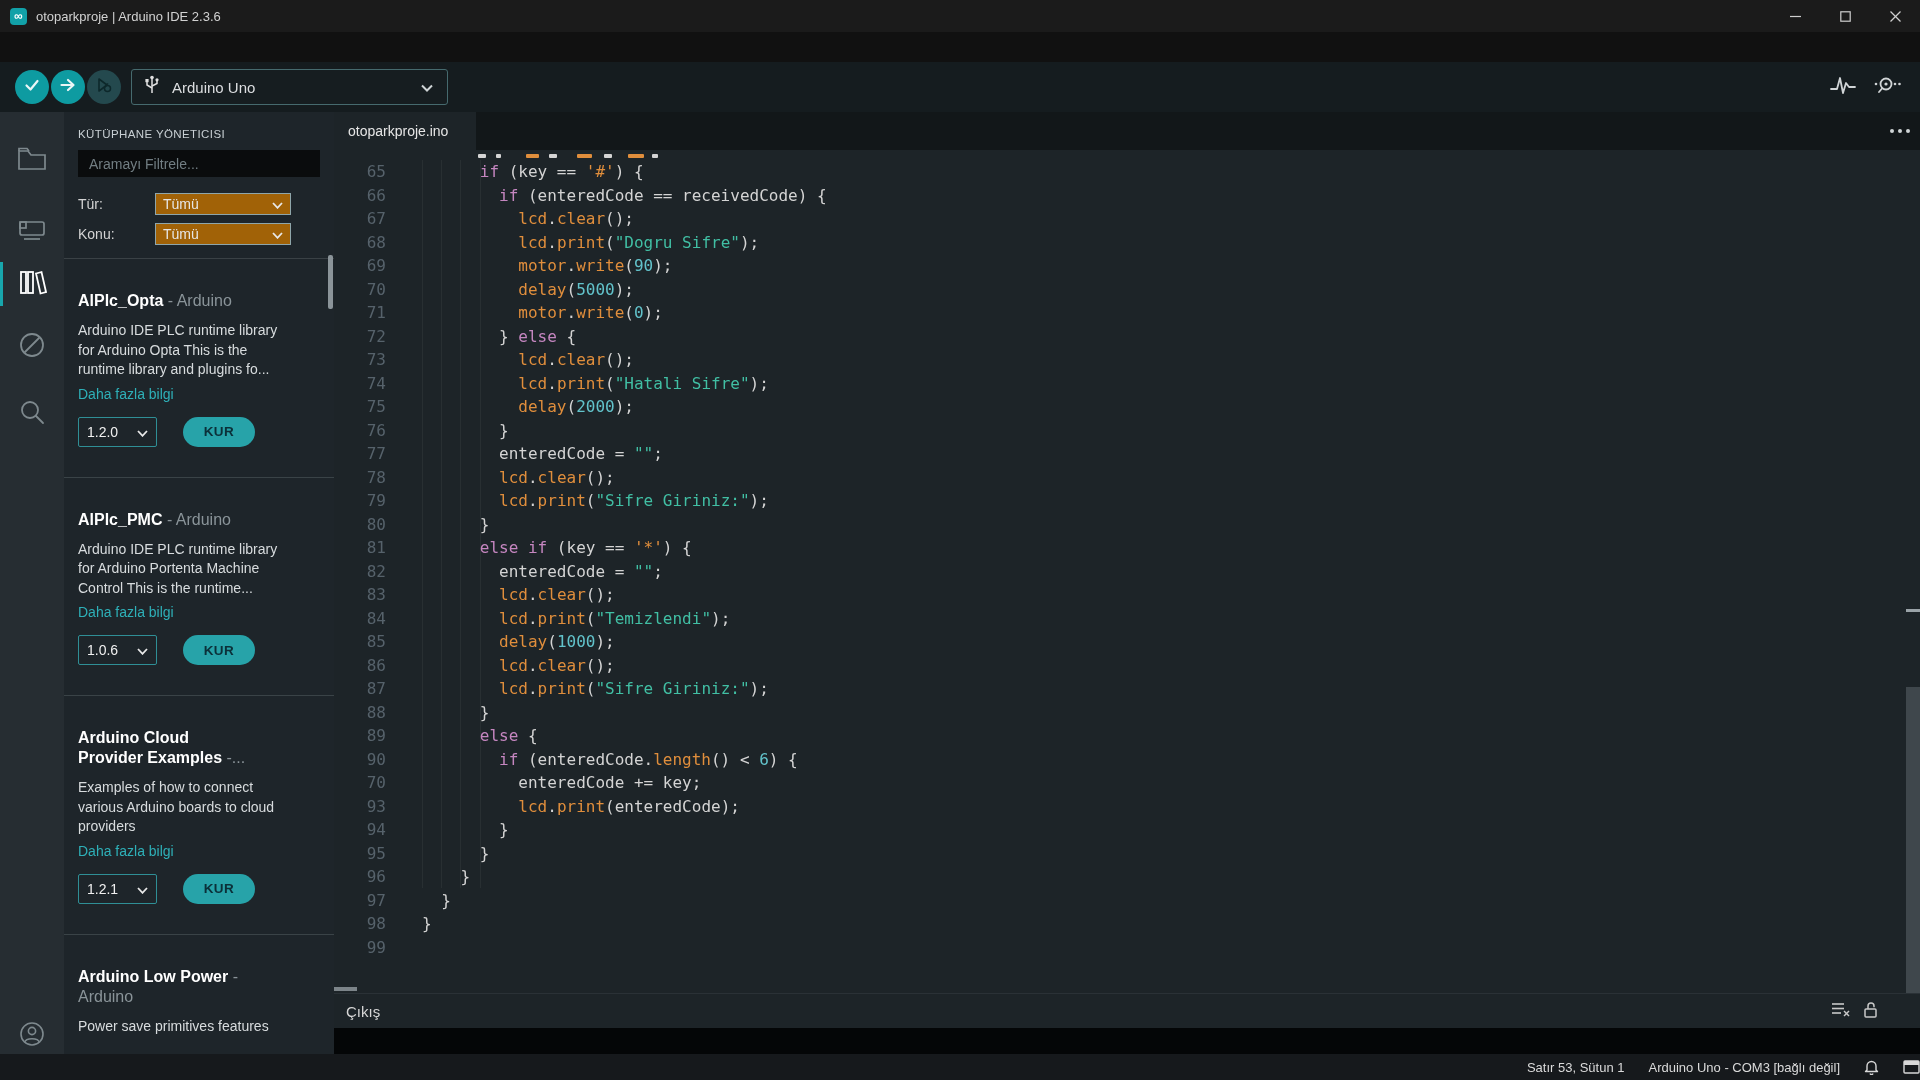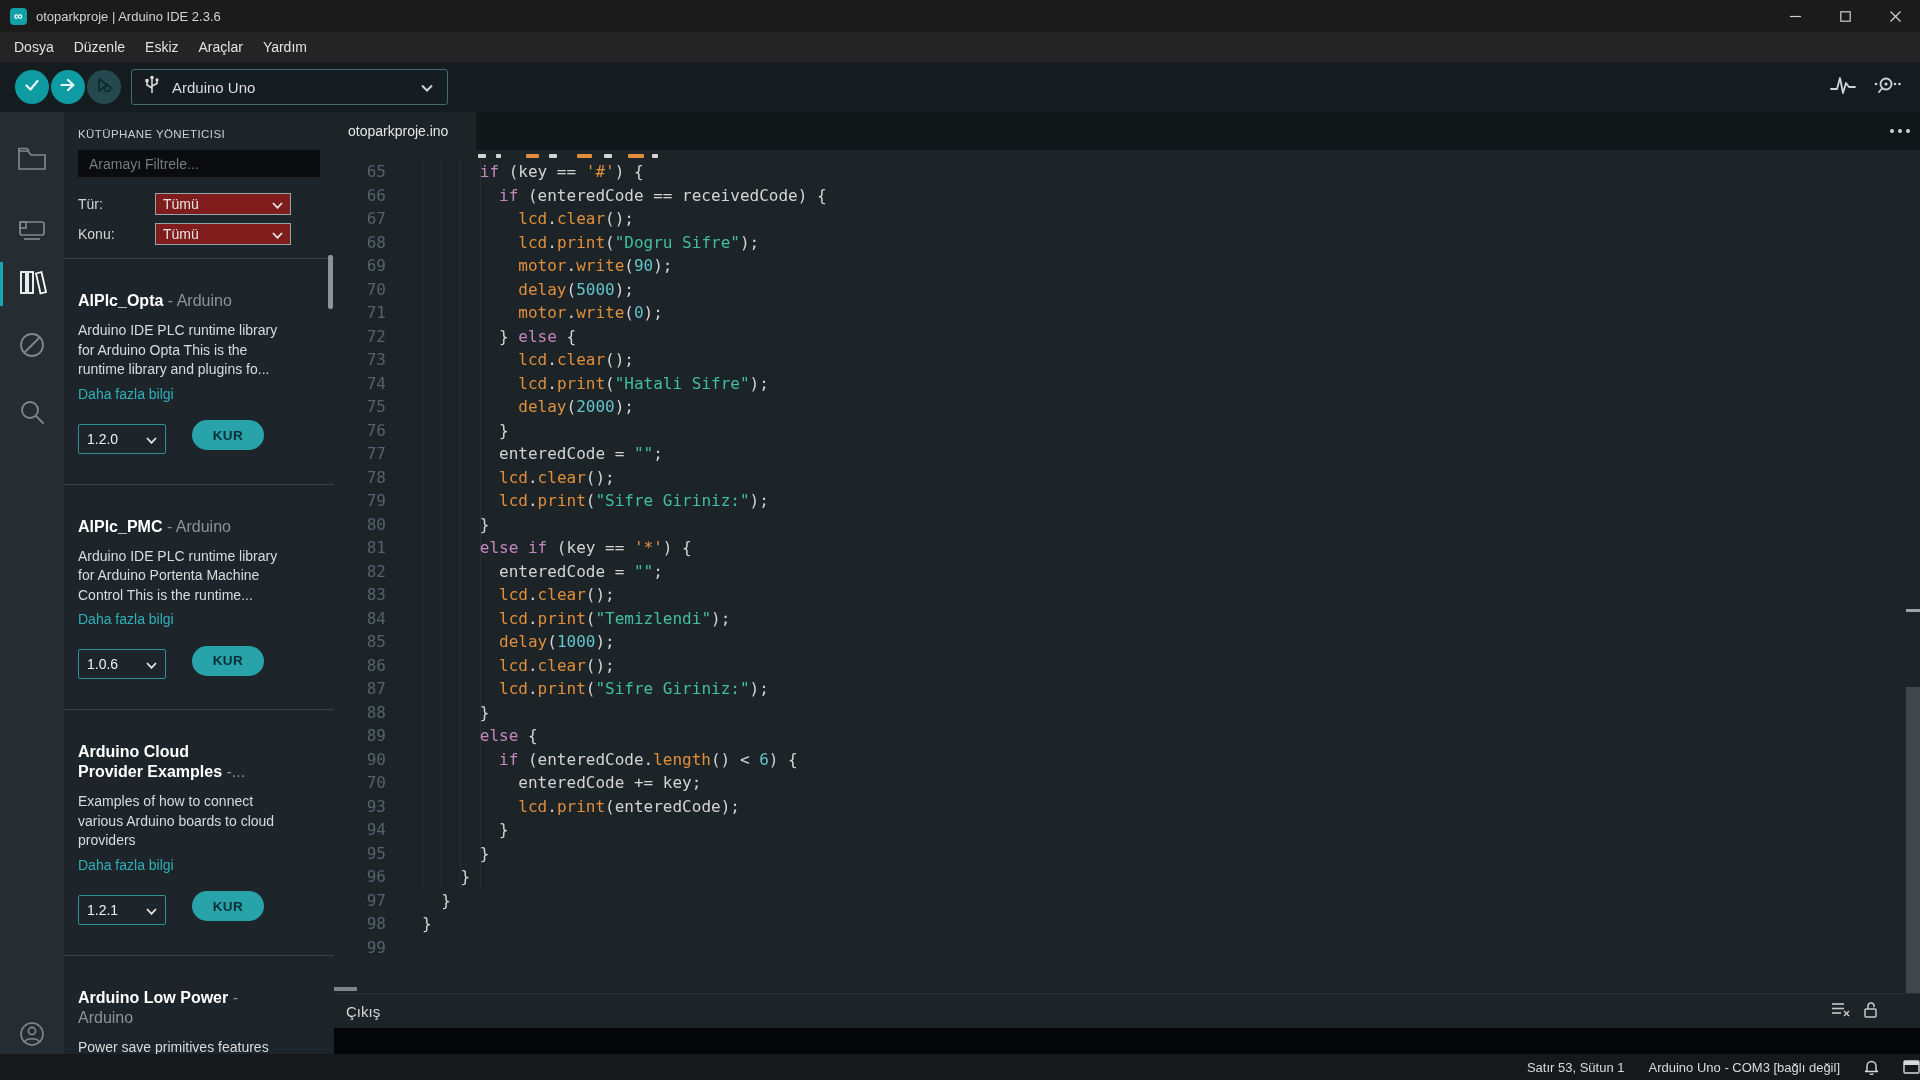--- a/index.html
+++ b/index.html
@@ -48,34 +48,34 @@
 
   
   .sidepanel { width:270px; height:100%; background:#1e252a; position:relative; flex:none; overflow:hidden; }
   .sp-header { padding:16px 0 0 14px; font-size:11.5px; letter-spacing:.4px; color:#c8cfd3; }
   .sp-search { margin:10px 14px 0 14px; width:242px; height:27px; background:#0a0c0d; border:1px solid #0a0c0d;
     color:#d4d4d4; font-size:14px; padding:0 10px; font-family:"Liberation Sans",sans-serif; }
   .sp-search::placeholder { color:#727e83; }
   .sp-filters { margin:14px 14px 0 14px; }
   .sp-frow { display:flex; align-items:center; height:25px; margin-bottom:5px; }
   .sp-flabel { font-size:14px; color:#d4d4d4; width:77px; }
-  .sp-select { width:136px; height:17px; border:1px solid #8fa6aa; background:#7f1d1d; display:flex;
+  .sp-select { width:136px; height:17px; border:1px solid #8fa6aa; background:#a16207; display:flex;
     align-items:center; justify-content:space-between; padding:10px 7px; }
   .sp-select .val { font-size:14px; color:#e6e6e6; }
   .sp-sep-top { margin-top:12px; border-top:1px solid #3a4145; }
   .lib-item { padding:0 14px; border-bottom:1px solid #3a4347; }
   .lib-item.last { border-bottom:none; }
   .lib-title { margin-top:32px; font-size:16px; line-height:20px; }
   .t-b { font-weight:bold; color:#ffffff; }
   .t-g { color:#8a9499; font-weight:normal; }
   .lib-desc { margin-top:10px; font-size:14px; line-height:19.5px; color:#d8dcde; }
   .lib-link { margin-top:6px; font-size:14px; color:#2eb0b8; display:inline-block; }
   .lib-controls { margin-top:14px; margin-bottom:30px; display:flex; align-items:center; }
-  .ver-select { width:88px; height:30px; border:1px solid #2f8f96; border-radius:2px; display:flex;
-    align-items:center; justify-content:space-between; padding:0 8px; background:transparent;margin-top:7px; }
+  .ver-select { width:79px; height:30px; border:1px solid #2f8f96; border-radius:2px; display:flex;
+    align-items:center; justify-content:space-between; padding:0 8px; background:transparent; }
   .ver-select .val { font-size:14px; color:#f0f0f0; }
   .kur-btn { margin-left:26px; width:72px; height:30px; border-radius:15px; background:#27a3a9; border:none;
     color:#0b3039; font-size:13.5px; font-weight:bold; letter-spacing:.5px; font-family:"Liberation Sans",sans-serif; }
   .sp-scroll { position:absolute; right:1px; top:143px; width:5px; height:54px; background:#8b9499; border-radius:2px; }
 
   
   .editorcol { flex:1; height:100%; display:flex; flex-direction:column; position:relative; }
   .tabbar { height:38px; background:#121719; display:flex; align-items:stretch; position:relative; flex:none; }
   .tab { width:142px; background:#1d2428; display:flex; align-items:center; padding-left:14px;
     font-size:14px; color:#e6e6e6; }
@@ -130,27 +130,20 @@
       </div>
       <div class="wc">
         <svg width="11" height="11" viewBox="0 0 11 11">
             <line x1="0.5" y1="0.5" x2="10.5" y2="10.5" stroke-width="1.2"></line>
             <line x1="10.5" y1="0.5" x2="0.5" y2="10.5" stroke-width="1.2"></line>
           </svg>
       </div>
     </div>
   </div>
 
-  <div class="menubar">
-    <span class="menu-item">Dosya</span>
-    <span class="menu-item">Düzenle</span>
-    <span class="menu-item">Eskiz</span>
-    <span class="menu-item">Araçlar</span>
-    <span class="menu-item">Yardım</span>
-  </div>
 
   <div class="toolbar">
     <div class="tb-circle tb-verify">
       <span>
         <svg width="18" height="18" viewBox="0 0 18 18">
             <polyline points="3.5,9.5 7.5,13.5 14.5,5" fill="none" stroke="#eaf6f6" stroke-width="2.2" stroke-linecap="round" stroke-linejoin="round"></polyline>
           </svg>
       </span>
     </div>
     <div class="tb-circle tb-upload">

